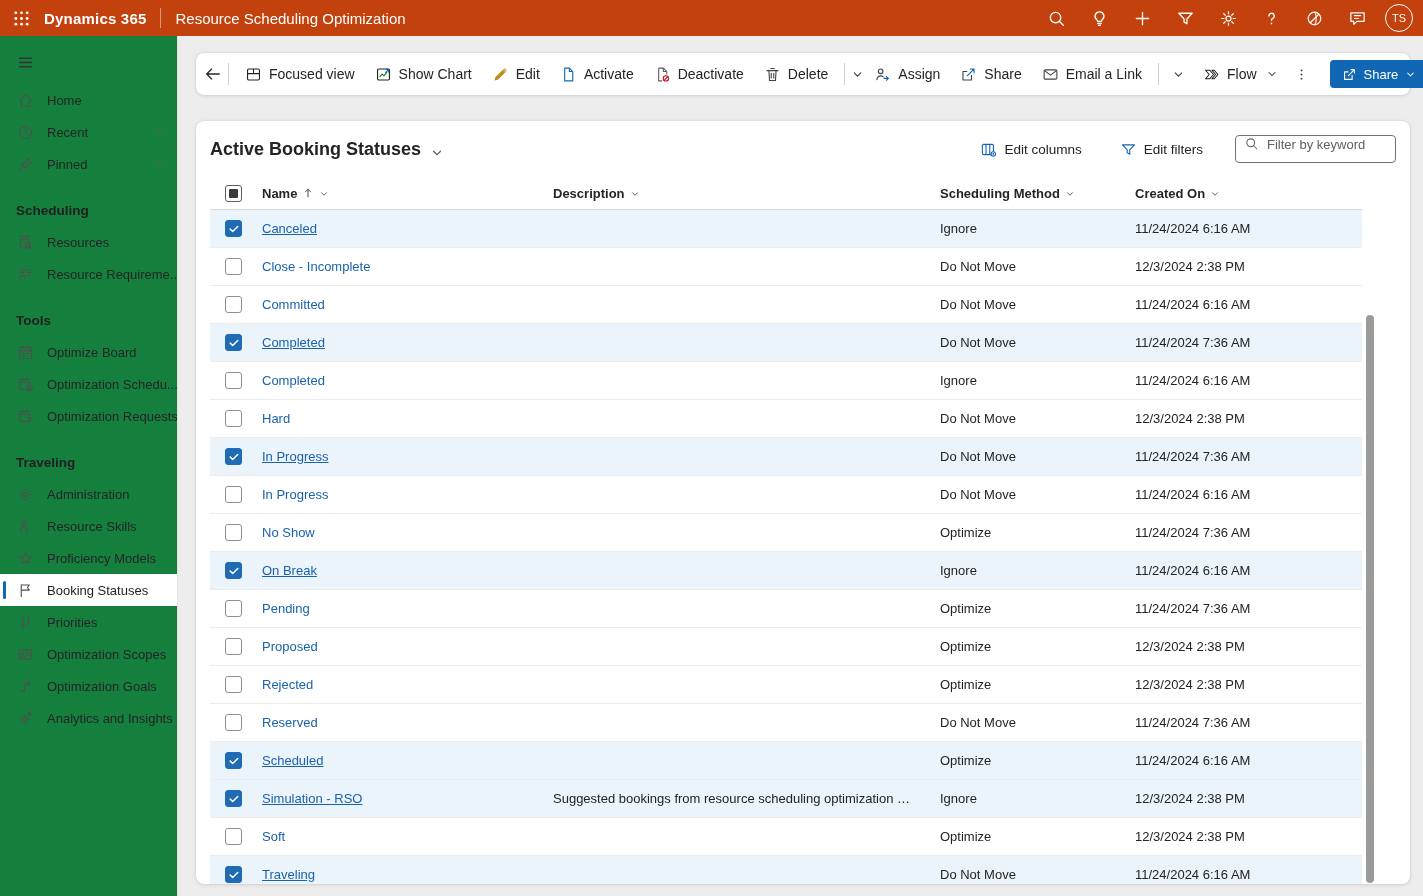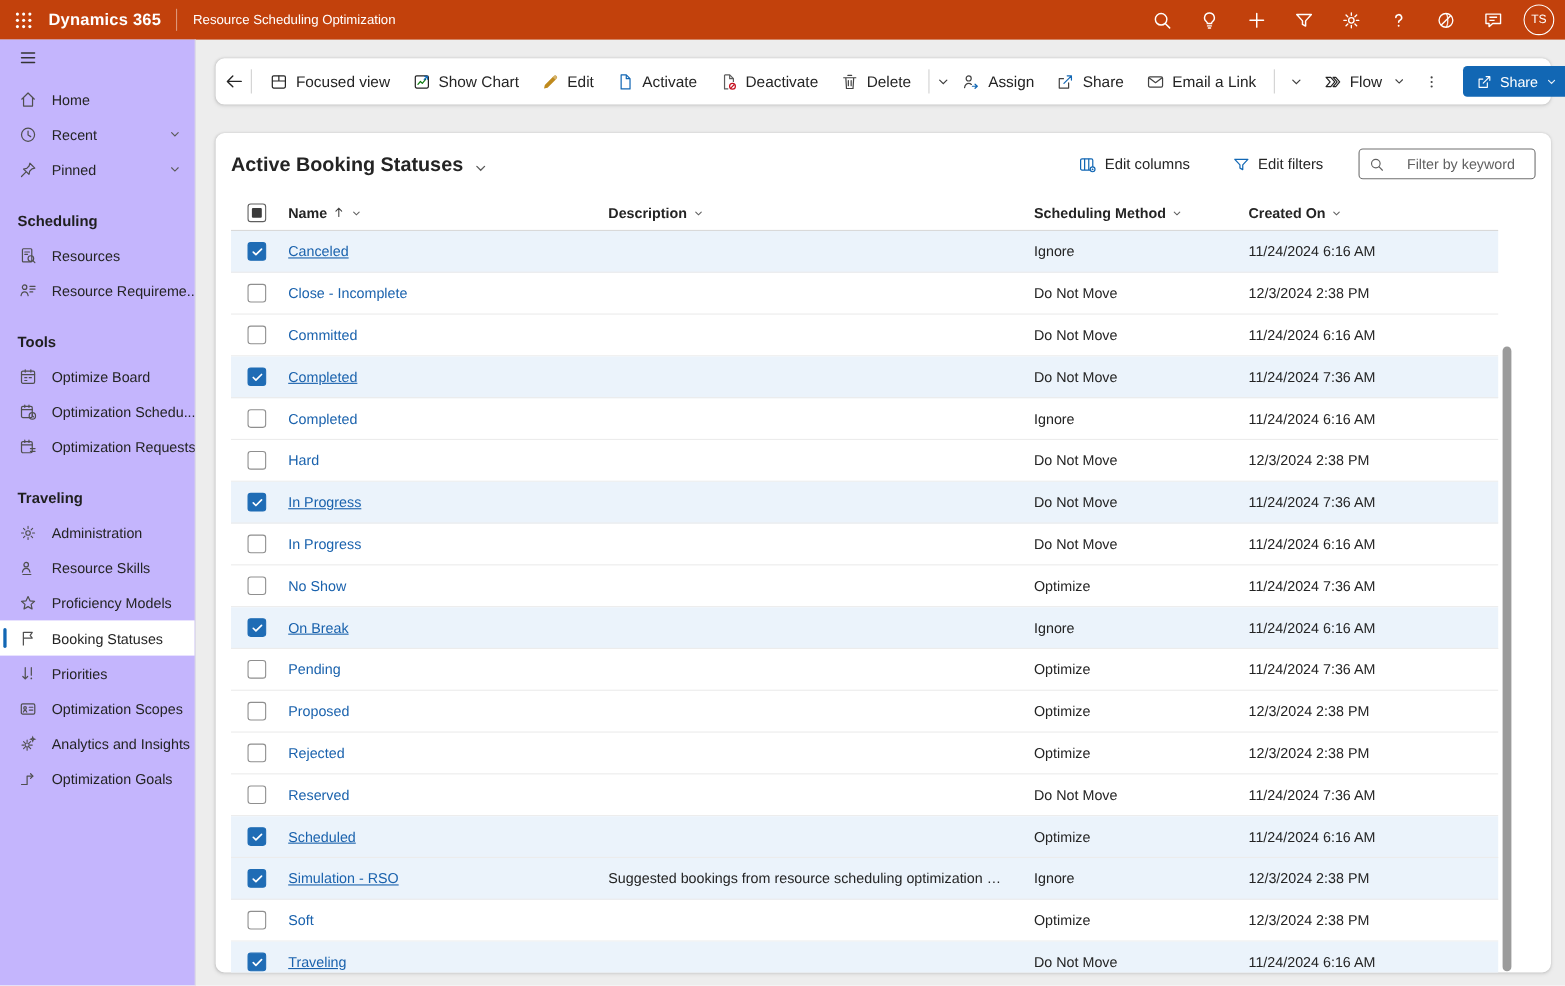--- a/index.html
+++ b/index.html
@@ -5,31 +5,31 @@
   *{box-sizing:border-box}
   html,body{margin:0;padding:0}
   body{width:1423px;height:896px;overflow:hidden;background:#ededed;
        font-family:"Liberation Sans",sans-serif;color:#242424;-webkit-font-smoothing:antialiased}
 
   
   .topbar{height:36px;background:#c2410c;display:flex;align-items:center;color:#fff}
   .waffle-btn{width:42px;height:36px;display:flex;align-items:center;justify-content:center;cursor:pointer}
   .brand{font-size:15px;font-weight:700;letter-spacing:.2px;margin-left:2px;white-space:nowrap}
   .tb-divider{width:1px;height:20px;background:rgba(255,255,255,.45);margin:0 14px}
-  .app-title{font-size:12px;white-space:nowrap}
+  .app-title{font-size:15px;white-space:nowrap}
   .tb-right{margin-left:auto;display:flex;align-items:center;height:36px}
   .tb-icon{width:43px;height:36px;display:flex;align-items:center;justify-content:center;cursor:pointer}
   .avatar{width:28px;height:28px;border:1.6px solid #fff;border-radius:50%;display:flex;align-items:center;
           justify-content:center;font-size:11px;font-weight:400;margin:0 10px 0 6px;cursor:pointer}
 
   
   .layout{display:flex;height:860px}
 
   
-  .sidebar{width:178px;background:#c4b5fd;border-right:1px solid #e2e2e2;flex:none;overflow:hidden}
+  .sidebar{width:178px;background:#15803d;border-right:1px solid #e2e2e2;padding-top:10px;flex:none;overflow:hidden}
   .hamburger{height:32px;display:flex;align-items:center;padding-left:17px;cursor:pointer;margin-bottom:6px}
   .nav-item{height:32px;display:flex;align-items:center;gap:13px;padding-left:17px;font-size:13px;
             color:#242424;position:relative;cursor:pointer;white-space:nowrap}
   .nav-item .nicon{width:17px;height:17px;flex:none;color:#4f4f4f;display:flex;align-items:center;justify-content:center}
   .nav-item.selected{background:#fff}
   .nav-item.selected::before{content:"";position:absolute;left:3px;top:7px;width:3px;height:18px;background:#1267b4;border-radius:2px}
   .nav-chevron{position:absolute;right:12px;color:#5c5c5c;display:flex}
   .group-label{height:32px;display:flex;align-items:center;padding-left:16px;margin-top:14px;
                font-size:13.5px;font-weight:700;color:#1f1f1f}
 
@@ -50,22 +50,22 @@
   .share-primary{margin-left:14px;height:28px;background:#1267b4;color:#fff;border:none;border-radius:4px;
                  display:flex;align-items:center;gap:7px;padding:0 12px;font-size:13px;cursor:pointer}
 
   
   .gridcard{margin-top:26px;flex:1;position:relative;overflow:hidden;display:flex;flex-direction:column}
   .view-header{height:56px;display:flex;align-items:center;padding:0 14px;flex:none}
   .view-title{font-size:18px;font-weight:700;color:#242424;display:flex;align-items:flex-end;gap:9px}
   .view-title .vchev{color:#5c5c5c;display:flex;cursor:pointer;margin-top:3px}
   .vh-right{margin-left:auto;display:flex;align-items:center;gap:26px}
   .vh-btn{display:flex;align-items:center;gap:7px;font-size:13.5px;color:#242424;cursor:pointer;background:none;border:none}
-  .filter-box{width:161px;height:28px;border:1px solid #707070;border-radius:4px;display:flex;align-items:center;
-              padding:0 8px;gap:18px;background:#fff}
+  .filter-box{width:161px;height:28px;border:1px solid #707070;border-radius:4px;display:flex;align-items:flex-start;
+              padding:0 8px;gap:6px;background:#fff}
   .filter-box input{border:none;outline:none;width:100%;font-size:13px;font-family:"Liberation Sans",sans-serif;color:#242424}
   .filter-box input::placeholder{color:#616161}
 
   
   .table-wrap{margin:0 48px 0 14px;flex:1;min-height:0}
   .thead,.trow{display:grid;grid-template-columns:52px 291px 387px 195px 1fr;align-items:center}
   .thead{height:33px;border-bottom:1px solid #d9d9d9;font-size:13px;font-weight:700;color:#242424}
   .hcell{display:flex;align-items:center;gap:5px;white-space:nowrap}
   .hchev{color:#616161;display:flex;margin-top:2px}
   .sort-up{color:#424242;display:flex}
@@ -317,36 +317,36 @@
             <rect x="2.8" y="4.5" width="14.4" height="11" rx="1.5"></rect>
             <circle cx="6.8" cy="9" r="1.4"></circle>
             <path d="M5 13.3c.3-1.1 1-1.8 1.8-1.8s1.5.7 1.8 1.8"></path>
             <path d="M11.3 8.2h3.8M11.3 11.2h3.8"></path>
           </svg>
         </span>
       <span>Optimization Scopes</span>
     </div>
     <div class="nav-item">
       <span class="nicon">
+          <svg width="17" height="17" viewBox="0 0 20 20" fill="none" stroke="currentColor" stroke-width="1.3" stroke-linecap="round" stroke-linejoin="round">
+            <path d="M3 15.5h6v-9h6"></path>
+            <path d="M12.7 4L15.2 6.5 12.7 9"></path>
+          </svg>
+        </span>
+      <span>Optimization Goals</span>
+    </div>
+    <div class="nav-item">
+      <span class="nicon">
           <svg width="17" height="17" viewBox="0 0 20 20" fill="none" stroke="currentColor" stroke-width="1.2" stroke-linecap="round">
             <circle cx="9" cy="11" r="2.2"></circle>
             <path d="M9 5.5v2M9 14.5v2M3.5 11h2M12.5 11h2M5.2 7.2l1.4 1.4M11.4 13.4l1.4 1.4M12.8 7.2l-1.4 1.4M6.6 13.4l-1.4 1.4"></path>
             <path d="M15 2.5l.6 1.6 1.6.6-1.6.6-.6 1.6-.6-1.6-1.6-.6 1.6-.6z"></path>
           </svg>
         </span>
       <span>Analytics and Insights</span>
-    </div>
-    <div class="nav-item">
-      <span class="nicon">
-          <svg width="17" height="17" viewBox="0 0 20 20" fill="none" stroke="currentColor" stroke-width="1.3" stroke-linecap="round" stroke-linejoin="round">
-            <path d="M3 15.5h6v-9h6"></path>
-            <path d="M12.7 4L15.2 6.5 12.7 9"></path>
-          </svg>
-        </span>
-      <span>Optimization Goals</span>
     </div>
   </nav>
 
   <main class="main">
 
     <div class="card cmdbar">
       <div class="back-btn">
         <svg width="18" height="18" viewBox="0 0 20 20" fill="none" stroke="#242424" stroke-width="1.4" stroke-linecap="round" stroke-linejoin="round">
             <path d="M17 10H3M8.5 4.5L3 10l5.5 5.5"></path>
           </svg>

